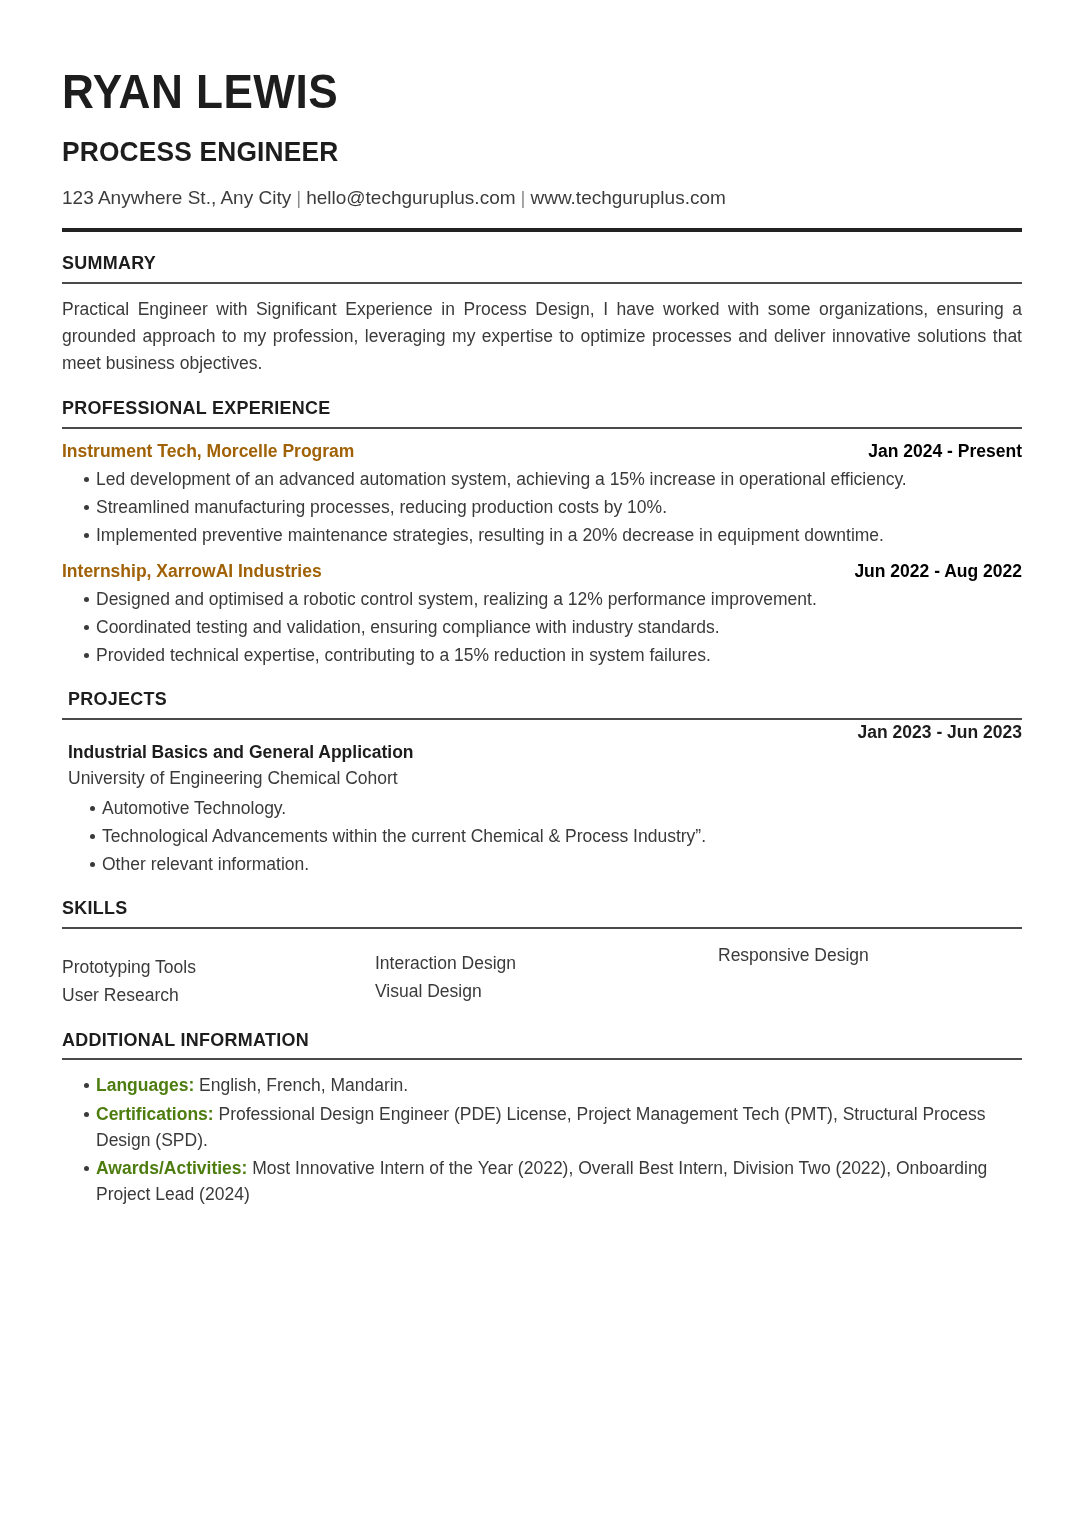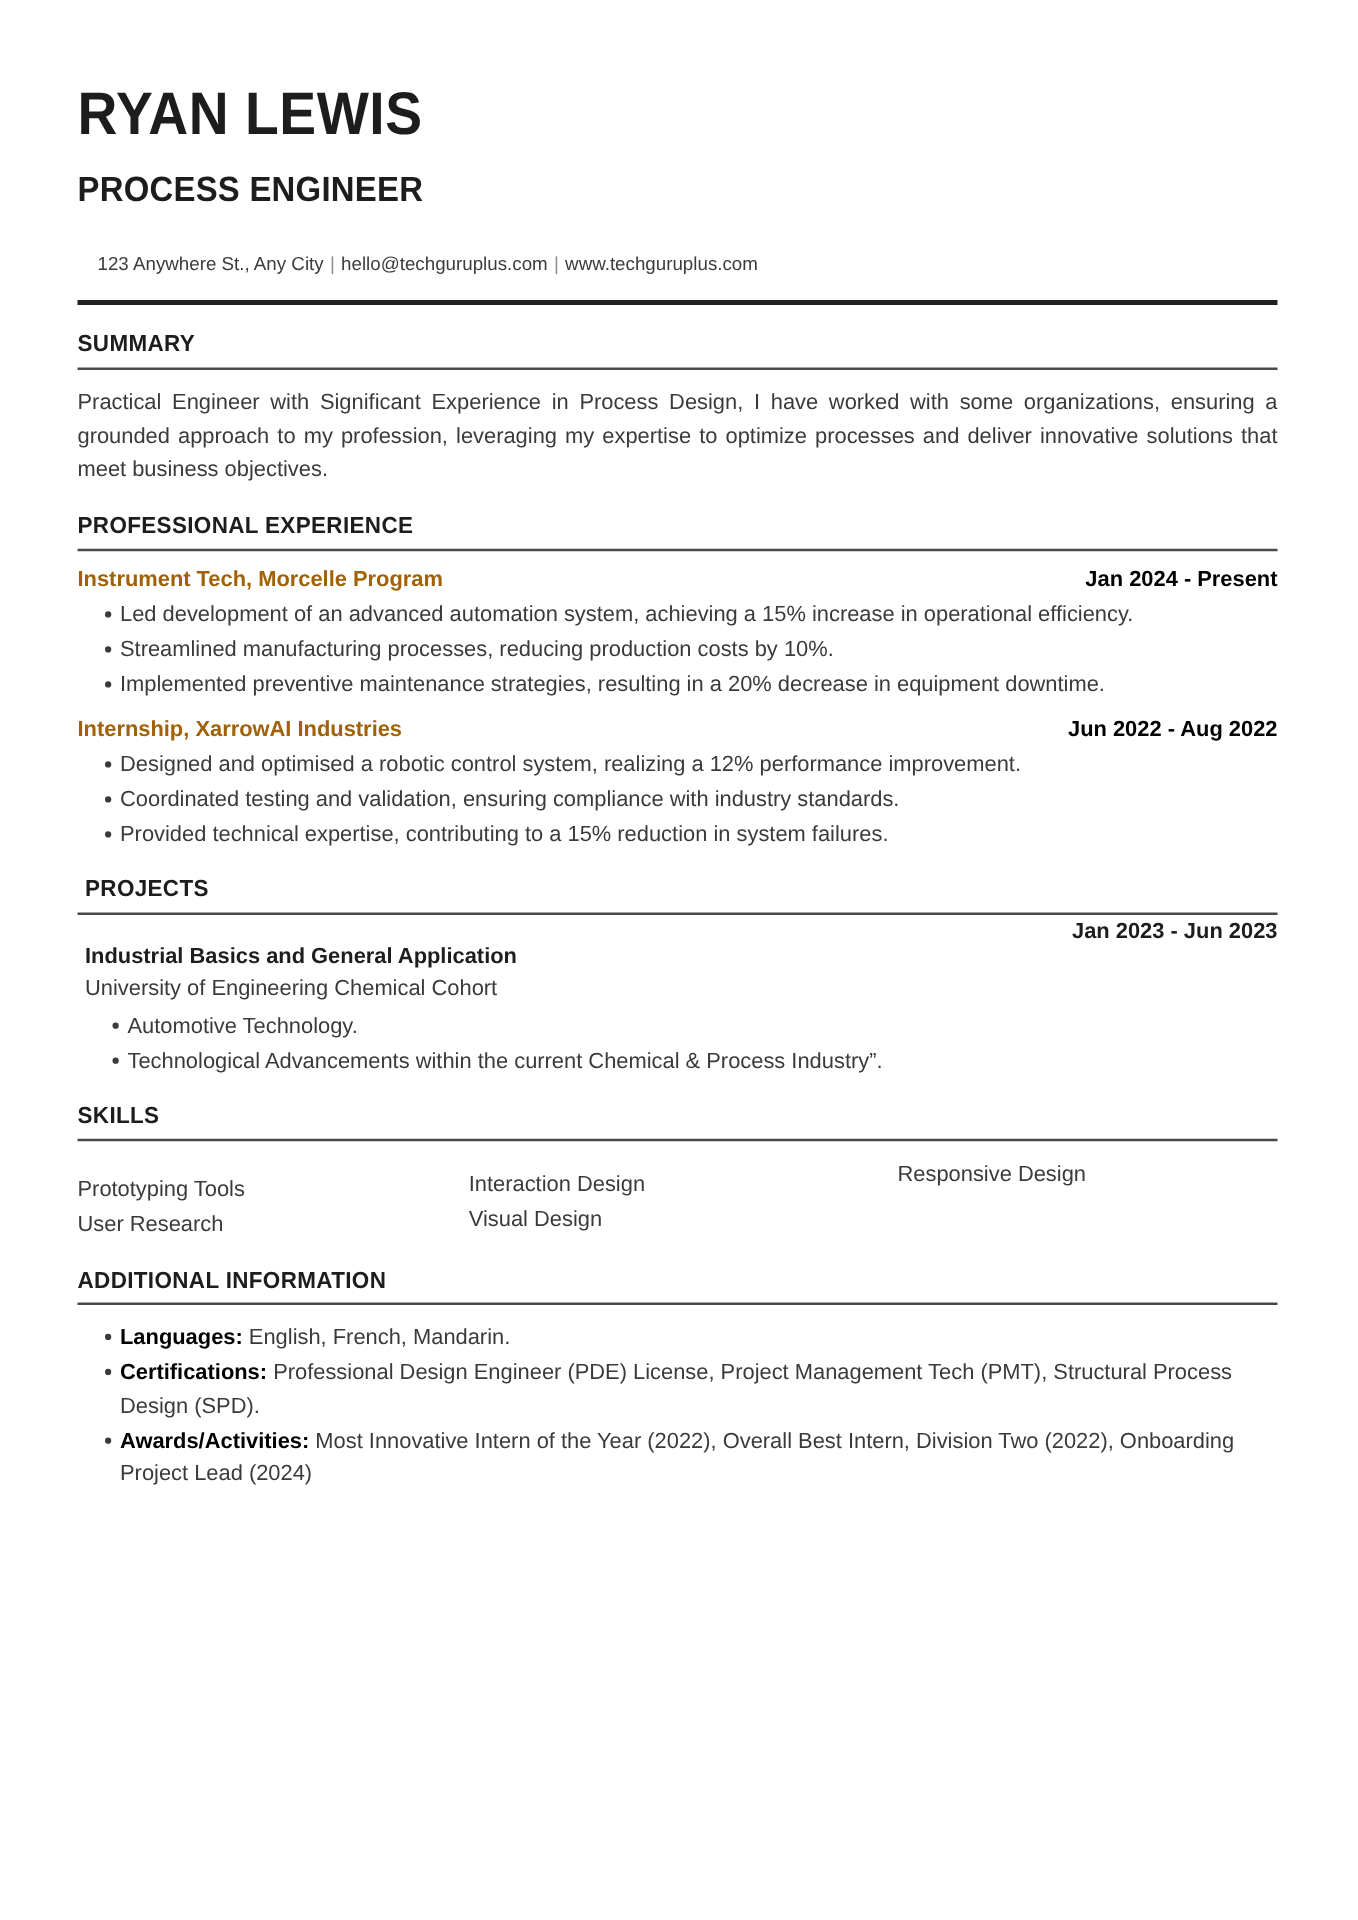--- a/index.html
+++ b/index.html
@@ -41,24 +41,24 @@
     font-weight: bold;
     color: #1d1d1d;
     line-height: 1;
     margin: 0;
     padding-top: 22px;
     letter-spacing: 0.2px;
     transform: scaleX(0.94);
     transform-origin: left center;
   }
   .contact {
-    font-size: 15px;
+    font-size: 19px;
     color: #3c3c3c;
     line-height: 1;
-    margin: 16px;
+    margin: 0;
     padding-top: 22px;
     font-weight: normal;
   }
   .contact .sep {
     color: #8c8c8c;
     padding: 0 5px;
     font-weight: 300;
   }
   .rule-thick {
     height: 4px;
@@ -129,21 +129,21 @@
   ul.bullets li::before {
     content: "";
     position: absolute;
     left: 22px;
     top: 11px;
     width: 5px;
     height: 5px;
     border-radius: 50%;
     background: #3a3a3a;
   }
-  ul.bullets li b { color: #000000; font-weight: bold; }
+  ul.bullets li b { color: #4d7c0f; font-weight: bold; }
 
   
   .section-projects .section-head { margin-left: 6px; }
   .proj-row {
     position: relative;
     margin-top: 10px;
     min-height: 56px;
   }
   .proj-date {
     position: absolute;
@@ -263,20 +263,21 @@
       <div class="section-head">PROJECTS</div>
       <div class="rule-thin"></div>
       <div class="proj-row">
         <div class="proj-date">Jan 2023 - Jun 2023</div>
         <div class="proj-title">Industrial Basics and General Application</div>
         <div class="proj-sub">University of Engineering Chemical Cohort</div>
       </div>
       <ul class="bullets" id="projects-bullets">
           <li>Automotive Technology.</li>
           <li>Technological Advancements within the current Chemical &amp; Process Industry”.</li>
+          <li>Other relevant information.</li>
         </ul>
     </div>
 
     <div class="section">
       <div class="section-head">SKILLS</div>
       <div class="rule-thin"></div>
       <div class="skills-grid" id="skills-grid">
           <div class="skills-col c1">
             <div class="skill-item">Prototyping Tools</div>
             <div class="skill-item">User Research</div>

